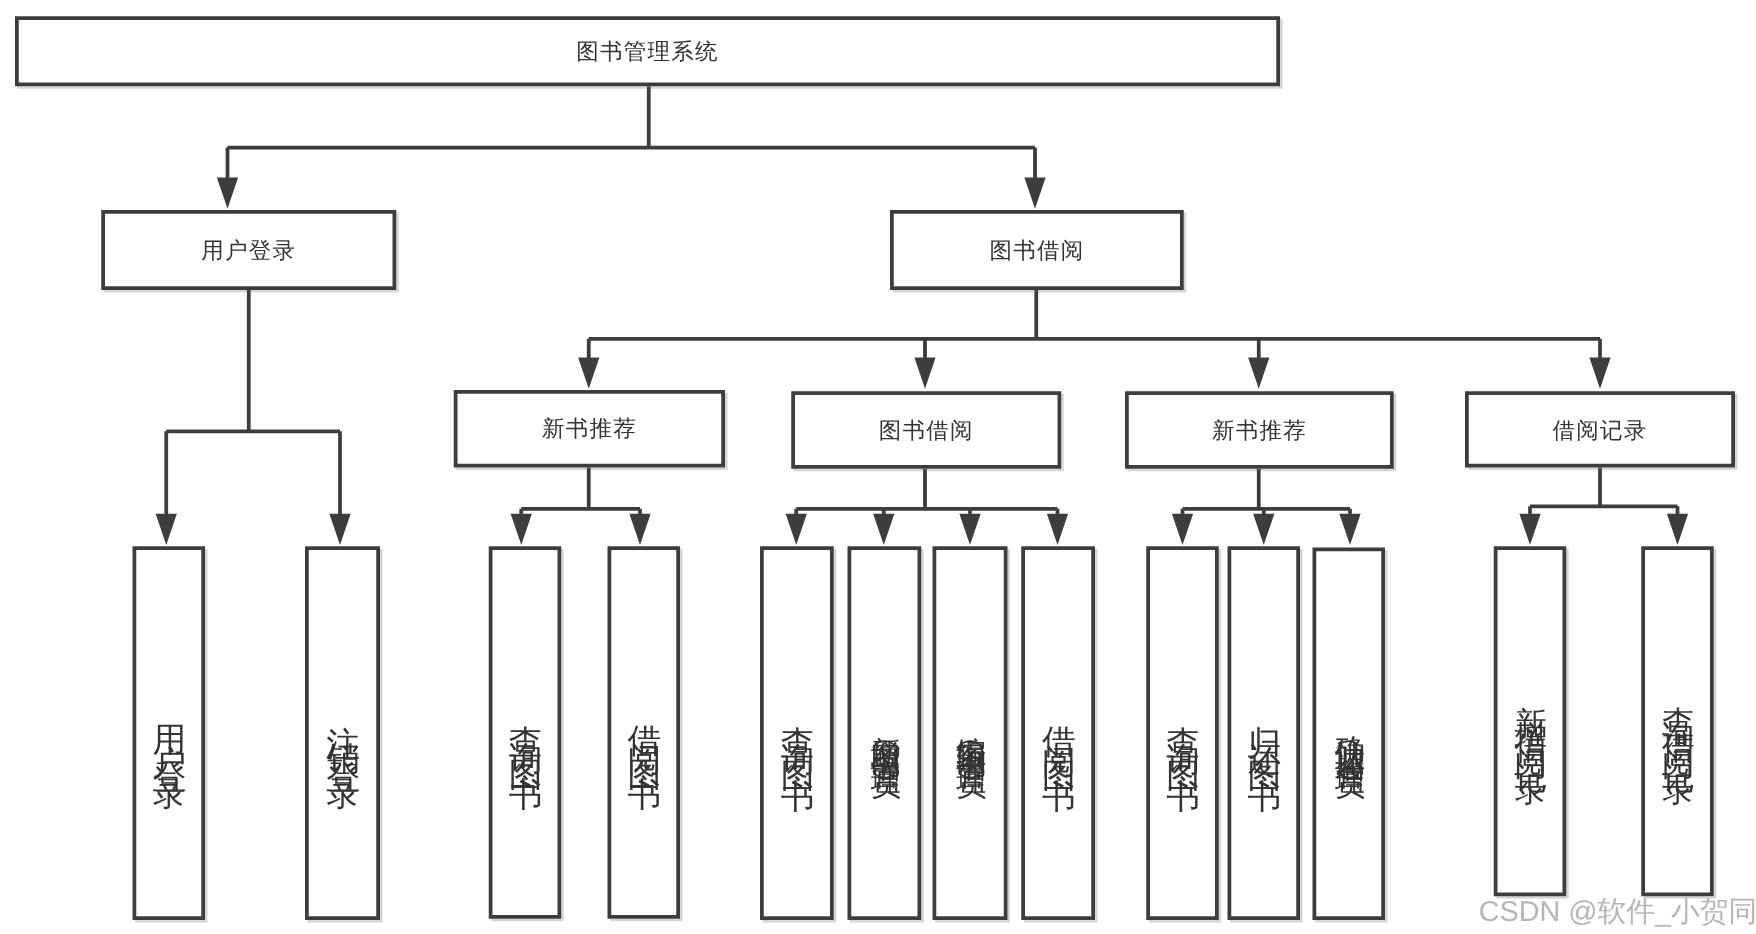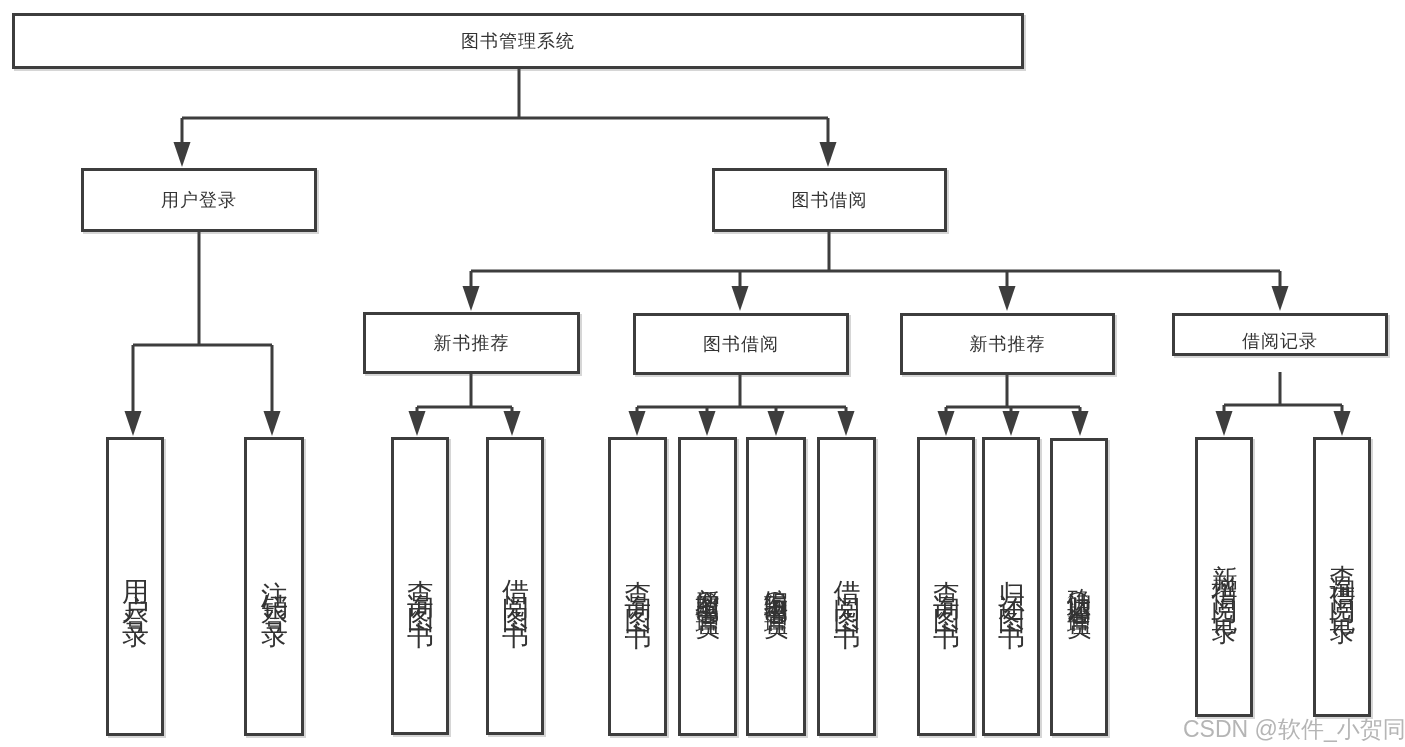--- a/index.html
+++ b/index.html
@@ -106,21 +106,21 @@
 
   <div class="hnode" style="left:363px;top:312px;width:217px;height:62px;align-items:center;">
     <span>新书推荐</span>
   </div>
   <div class="hnode" style="left:633px;top:313px;width:216px;height:62px;">
     <span>图书借阅</span>
   </div>
   <div class="hnode" style="left:900px;top:313px;width:215px;height:62px;">
     <span>新书推荐</span>
   </div>
-  <div class="hnode" style="left:1172px;top:313px;width:216px;height:43px;align-items:flex-end;">
+  <div class="hnode" style="left:1172px;top:313px;width:216px;height:61px;">
     <span>借阅记录</span>
   </div>
 
   <div class="vnode" style="left:106px;top:437px;width:58px;height:299px;">
     <span class="vlabel">用户登录</span>
   </div>
   <div class="vnode" style="left:244px;top:437px;width:60px;height:299px;">
     <span class="vlabel">注销登录</span>
   </div>
 

